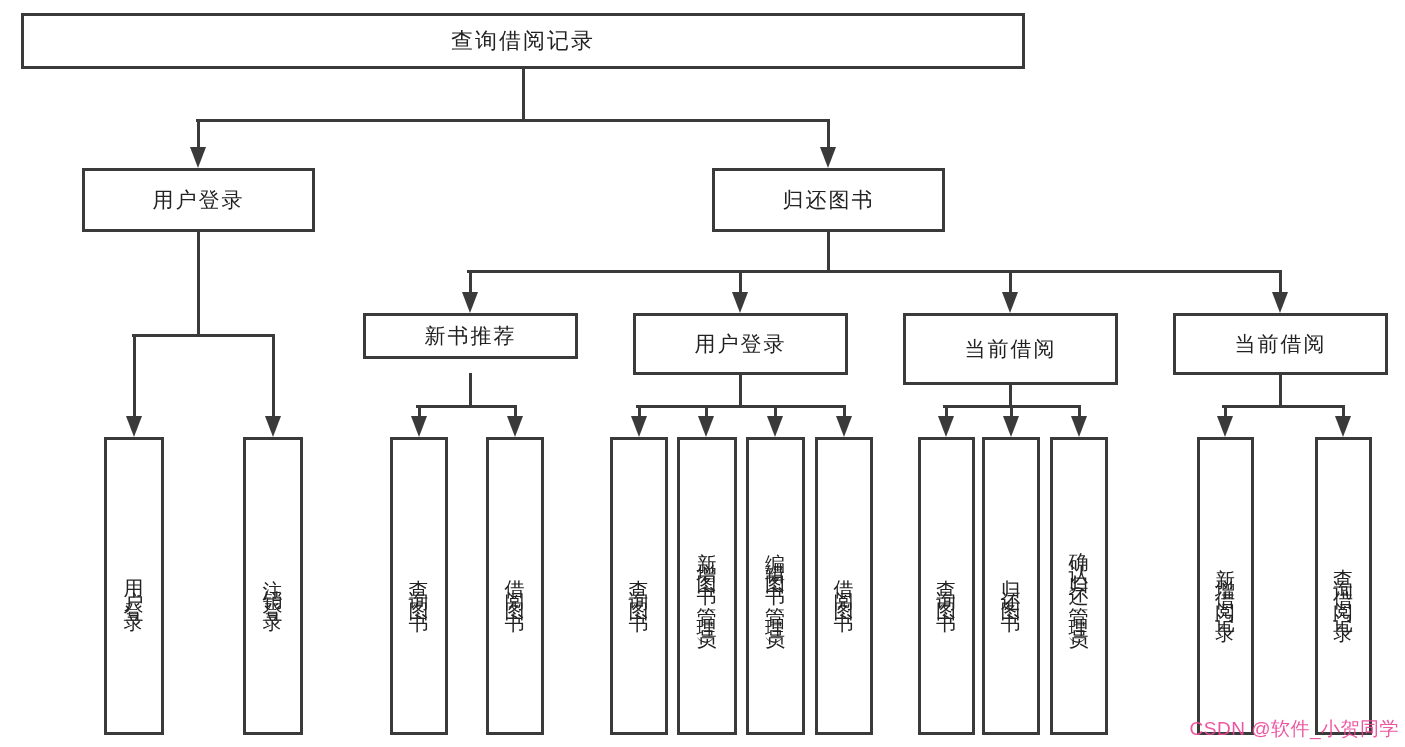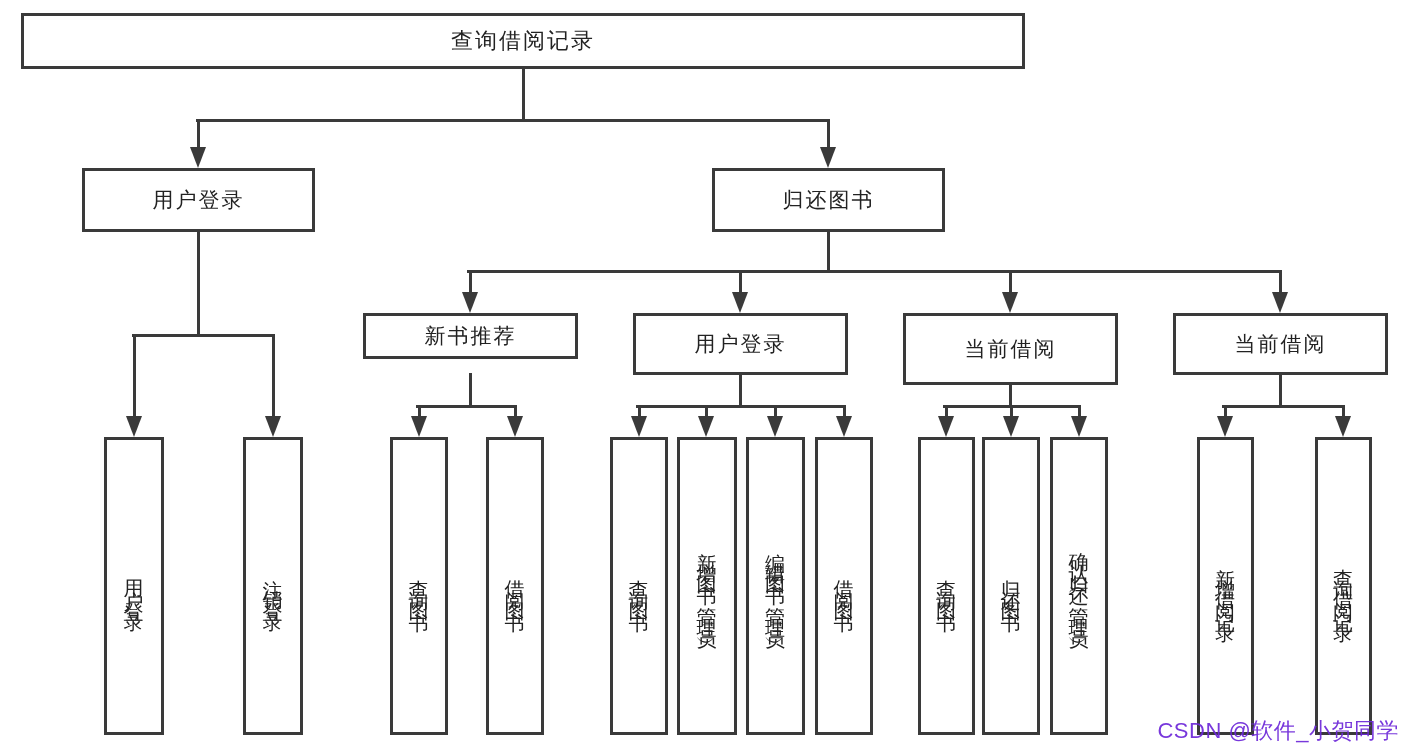--- a/index.html
+++ b/index.html
@@ -37,22 +37,22 @@
     width:0; height:0;
     border-left:8px solid transparent;
     border-right:8px solid transparent;
     border-top:21px solid #3a3a3a;
     z-index:1;
   }
   #watermark {
     position:absolute;
     right:6px;
     top:716px;
-    font-size:22px;
-    color:#6d28d9;
+    font-size:19px;
+    color:#ec4899;
     letter-spacing:0.5px;
     z-index:5;
     opacity:0.92;
     white-space:nowrap;
   }
 </style>
 </head>
 <body>
 
 <div id="canvas">

